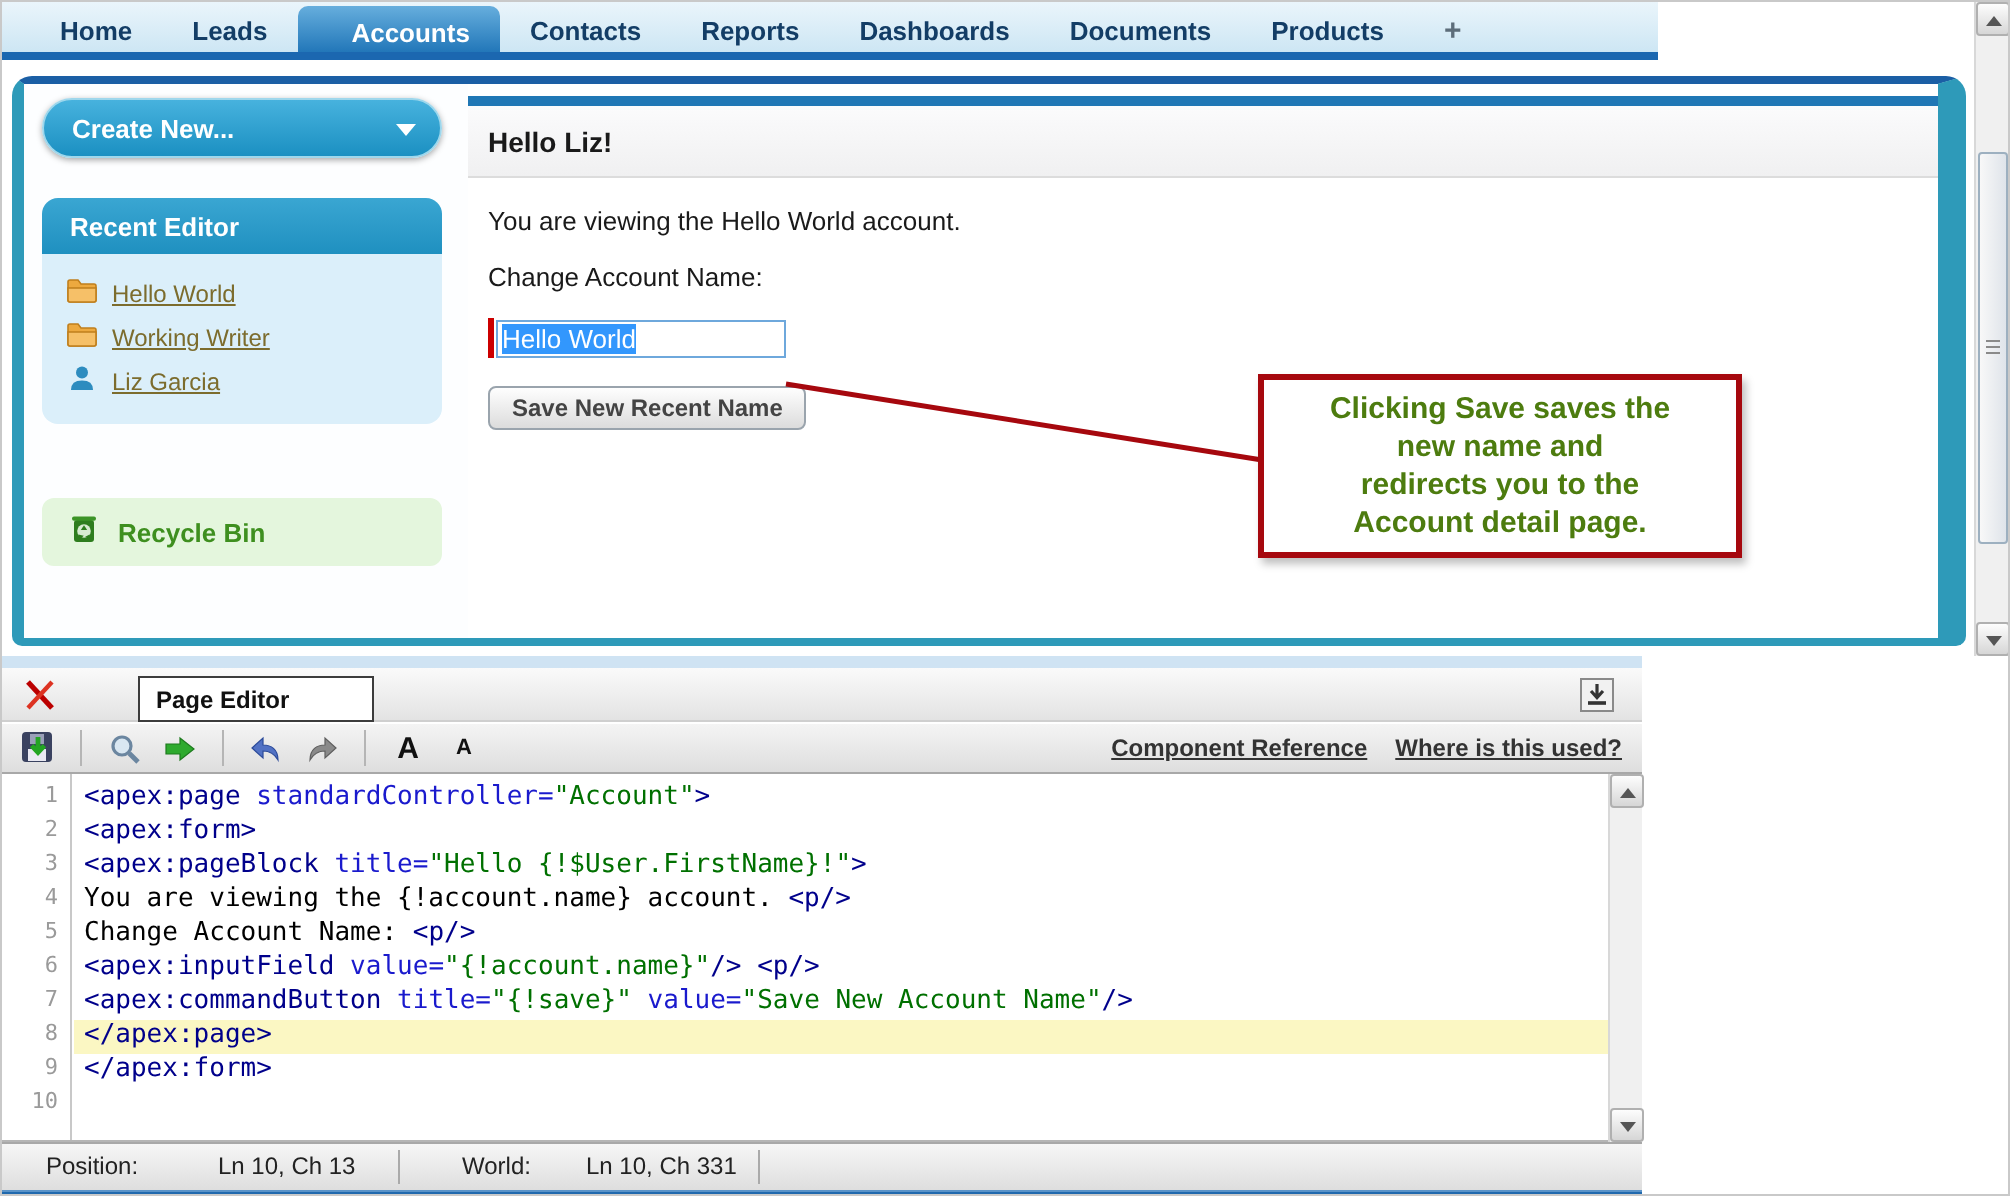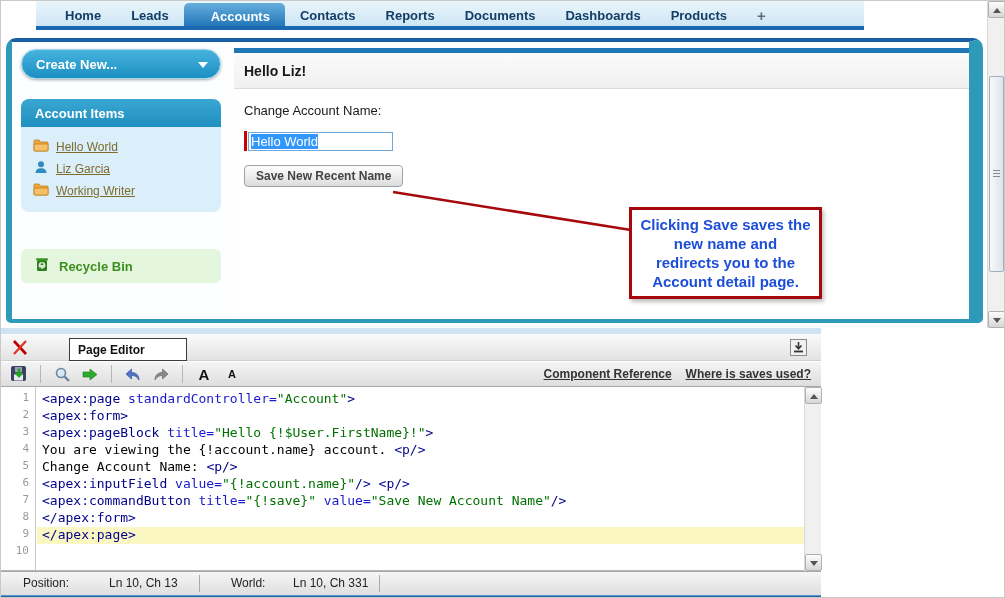--- a/index.html
+++ b/index.html
@@ -4,21 +4,21 @@
 <style>
   * { margin:0; padding:0; box-sizing:border-box; }
   body { font-family:"Liberation Sans", sans-serif; background:#fff; }
   .screen { position:relative; width:1005px; height:598px; overflow:hidden; background:#fff; border:1px solid #c9c9c9; }
 
   
   .browser { position:absolute; top:0; left:0; width:1005px; height:327px; background:#fff; }
 
   .tabbar { position:absolute; top:0; left:0; width:828px; height:29px;
             background:linear-gradient(#eaf5fb,#cde6f4); border-bottom:4px solid #1b67b0;
-            display:flex; align-items:stretch; padding-left:14px;margin-left:35px; }
+            display:flex; align-items:stretch; padding-left:14px; }
   .tab { font-size:13px; font-weight:bold; color:#133d66; padding:0 15px; line-height:29px; cursor:default; }
   .tab.active { background:linear-gradient(#66aedd,#2277b9); color:#fff; border-radius:5px 5px 0 0; margin-top:2px; line-height:27px;padding-left:27px; }
   .tab.plus { color:#5d6d7a; font-size:15px; }
 
   .app-frame { position:absolute; top:37px; left:5px; width:977px; height:285px;
                border-top:4px solid #1b5fa5; border-left:6px solid #2e9ab9;
                border-right:14px solid #2e9ab9; border-bottom:4px solid #2e9ab9;
                border-radius:10px 10px 5px 5px; background:#fff; }
 
   
@@ -50,25 +50,25 @@
   .input-row { position:relative; margin:2px 0 14px; display:flex; align-items:center; }
   .req-bar { width:3px; height:20px; background:#c00; margin-right:1px; }
   .acct-input { width:145px; height:19px; border:1px solid #6ea8dc; background:#fff; font-size:13px;
                 padding:1px 2px; overflow:hidden; white-space:nowrap; cursor:text; }
   .acct-input .sel { background:#3297fd; color:#fff; }
   .save-btn { height:22px; padding:0 11px; font-size:12px; font-weight:bold; color:#444;
               background:linear-gradient(#fefefe,#dcdcdc); border:1px solid #9aa4ad; border-radius:4px; cursor:pointer; }
 
   
   .annot-svg { position:absolute; left:0; top:0; width:1005px; height:327px; pointer-events:none; }
-  .callout { position:absolute; left:628px; top:186px; width:193px; min-height:89px;
+  .callout { position:absolute; left:628px; top:186px; width:242px; min-height:89px;
              background:#fff; border:3px solid #a6080e; box-shadow:2px 3px 4px rgba(0,0,0,.25);
              display:flex; align-items:center; justify-content:center; text-align:center;
-             font-size:15px; font-weight:bold; color:#1d4ed8; line-height:19px; padding:5px 4px;
-             white-space:pre-line;margin-top:20px; }
+             font-size:15px; font-weight:bold; color:#4d7c0f; line-height:19px; padding:5px 4px;
+             white-space:pre-line; }
 
   
   .vscroll { position:absolute; width:17px; background:#f0f0f0; border-left:1px solid #d8d8d8; }
   .sb-btn { position:absolute; left:0; width:17px; height:17px; background:linear-gradient(#fdfdfd,#d6d6d6);
             border:1px solid #b0b0b0; border-radius:2px; }
   .sb-btn .tri-up { position:absolute; left:4px; top:6px; width:0; height:0;
             border-left:4px solid transparent; border-right:4px solid transparent; border-bottom:5px solid #555; }
   .sb-btn .tri-down { position:absolute; left:4px; top:6px; width:0; height:0;
             border-left:4px solid transparent; border-right:4px solid transparent; border-top:5px solid #555; }
   .sb-thumb { position:absolute; left:1px; width:15px; background:linear-gradient(90deg,#f8f8f8,#dfe4ea);
@@ -122,59 +122,59 @@
 <div class="screen">
 
   <div class="browser">
 
     <div class="tabbar">
         <div class="tab">Home</div>
         <div class="tab">Leads</div>
         <div class="tab active">Accounts</div>
         <div class="tab">Contacts</div>
         <div class="tab">Reports</div>
+        <div class="tab">Dashboards</div>
         <div class="tab">Documents</div>
-        <div class="tab">Dashboards</div>
         <div class="tab">Products</div>
         <div class="tab plus">+</div>
       </div>
 
     <div class="app-frame">
 
       <div class="sidebar">
         <button class="create-new">
           <span>Create New...</span>
           <span class="dd-arrow"></span>
         </button>
 
         <div class="recent-panel">
           <div class="recent-header">
-            <span>Account Items</span>
+            <span>Recent Editor</span>
           </div>
           <div class="recent-body">
               <div class="recent-item">
                 <span><svg width="16" height="14" viewBox="0 0 16 14">
                     <path d="M1 3 Q1 2 2 2 L6 2 L7.5 4 L14 4 Q15 4 15 5 L15 12 Q15 13 14 13 L2 13 Q1 13 1 12 Z" fill="#eda93f" stroke="#c07f1d" stroke-width=".8"></path>
                     <path d="M1 6 L15 6 L15 12 Q15 13 14 13 L2 13 Q1 13 1 12 Z" fill="#f6c068" stroke="#c07f1d" stroke-width=".8"></path>
                   </svg></span>
                 <span class="recent-link">Hello World</span>
               </div>
               <div class="recent-item">
                 <span><svg width="16" height="14" viewBox="0 0 16 14">
+                    <path d="M1 3 Q1 2 2 2 L6 2 L7.5 4 L14 4 Q15 4 15 5 L15 12 Q15 13 14 13 L2 13 Q1 13 1 12 Z" fill="#eda93f" stroke="#c07f1d" stroke-width=".8"></path>
+                    <path d="M1 6 L15 6 L15 12 Q15 13 14 13 L2 13 Q1 13 1 12 Z" fill="#f6c068" stroke="#c07f1d" stroke-width=".8"></path>
+                  </svg></span>
+                <span class="recent-link">Working Writer</span>
+              </div>
+              <div class="recent-item">
+                <span><svg width="16" height="14" viewBox="0 0 16 14">
                     <circle cx="8" cy="4.3" r="3" fill="#2d8cbf"></circle>
                     <path d="M2.5 13 Q2.5 8.3 8 8.3 Q13.5 8.3 13.5 13 Z" fill="#2d8cbf"></path>
                   </svg></span>
                 <span class="recent-link">Liz Garcia</span>
-              </div>
-              <div class="recent-item">
-                <span><svg width="16" height="14" viewBox="0 0 16 14">
-                    <path d="M1 3 Q1 2 2 2 L6 2 L7.5 4 L14 4 Q15 4 15 5 L15 12 Q15 13 14 13 L2 13 Q1 13 1 12 Z" fill="#eda93f" stroke="#c07f1d" stroke-width=".8"></path>
-                    <path d="M1 6 L15 6 L15 12 Q15 13 14 13 L2 13 Q1 13 1 12 Z" fill="#f6c068" stroke="#c07f1d" stroke-width=".8"></path>
-                  </svg></span>
-                <span class="recent-link">Working Writer</span>
               </div>
             </div>
         </div>
 
         <div class="recycle">
           <span>
             <svg width="18" height="18" viewBox="0 0 18 18">
                 <rect x="4" y="5" width="10" height="11" rx="1.5" fill="#2e7d1e"></rect>
                 <rect x="3" y="3.2" width="12" height="2.2" rx="1" fill="#3c9427"></rect>
                 <circle cx="9" cy="10.5" r="3.4" fill="#eaf6e4" opacity=".9"></circle>
@@ -186,20 +186,21 @@
           <span class="recycle-label">Recycle Bin</span>
         </div>
       </div>
 
       <div class="content">
         <div class="pb-topbar"></div>
         <div class="pb-header">
           <span class="pb-title">Hello Liz!</span>
         </div>
         <div class="pb-body">
+          <p>You are viewing the Hello World account.</p>
           <p>Change Account Name:</p>
           <div class="input-row">
             <span class="req-bar"></span>
             <div class="acct-input">
               <span class="sel">Hello World</span>
             </div>
           </div>
           <button class="save-btn">Save New Recent Name</button>
         </div>
       </div>
@@ -277,21 +278,21 @@
         <svg width="18" height="16" viewBox="0 0 18 16">
             <path d="M3 14 C3 8.5 6.5 6.5 10.5 6.5 L10.5 3 L16 8 L10.5 13 L10.5 9.5 C7 9.5 4.8 10.8 3 14 Z" fill="#8a8a8a" stroke="#5e5e5e" stroke-width=".6"></path>
           </svg>
       </span>
       <span class="tb-sep"></span>
       <span class="tb-icon font-a-big">A</span>
       <span class="tb-icon font-a-small">A</span>
 
       <div class="tb-links">
         <span class="tb-link">Component Reference</span>
-        <span class="tb-link">Where is saves used?</span>
+        <span class="tb-link">Where is this used?</span>
       </div>
     </div>
 
     <div class="code-wrap">
       <div class="gutter">
           <div class="ln">1</div>
           <div class="ln">2</div>
           <div class="ln">3</div>
           <div class="ln">4</div>
           <div class="ln">5</div>
@@ -302,22 +303,22 @@
           <div class="ln">10</div>
         </div>
       <div class="code">
           <div class="code-line"><span class="tk-tag">&lt;apex:page</span><span class="tk-attr"> standardController=</span><span class="tk-str">"Account"</span><span class="tk-tag">&gt;</span></div>
           <div class="code-line"><span class="tk-tag">&lt;apex:form&gt;</span></div>
           <div class="code-line"><span class="tk-tag">&lt;apex:pageBlock</span><span class="tk-attr"> title=</span><span class="tk-str">"Hello {!$User.FirstName}!"</span><span class="tk-tag">&gt;</span></div>
           <div class="code-line"><span class="tk-txt">You are viewing the {!account.name} account. </span><span class="tk-tag">&lt;p/&gt;</span></div>
           <div class="code-line"><span class="tk-txt">Change Account Name: </span><span class="tk-tag">&lt;p/&gt;</span></div>
           <div class="code-line"><span class="tk-tag">&lt;apex:inputField</span><span class="tk-attr"> value=</span><span class="tk-str">"{!account.name}"</span><span class="tk-tag">/&gt;</span><span class="tk-txt"> </span><span class="tk-tag">&lt;p/&gt;</span></div>
           <div class="code-line"><span class="tk-tag">&lt;apex:commandButton</span><span class="tk-attr"> title=</span><span class="tk-str">"{!save}"</span><span class="tk-attr"> value=</span><span class="tk-str">"Save New Account Name"</span><span class="tk-tag">/&gt;</span></div>
+          <div class="code-line hl"><span class="tk-tag">&lt;/apex:page&gt;</span></div>
           <div class="code-line"><span class="tk-tag">&lt;/apex:form&gt;</span></div>
-          <div class="code-line hl"><span class="tk-tag">&lt;/apex:page&gt;</span></div>
         </div>
       <div class="vscroll editor-scroll">
         <div class="sb-btn" style="top:0;">
             <span class="tri-up"></span>
           </div>
         <div class="sb-btn" style="bottom:0;">
             <span class="tri-down"></span>
           </div>
       </div>
     </div>

